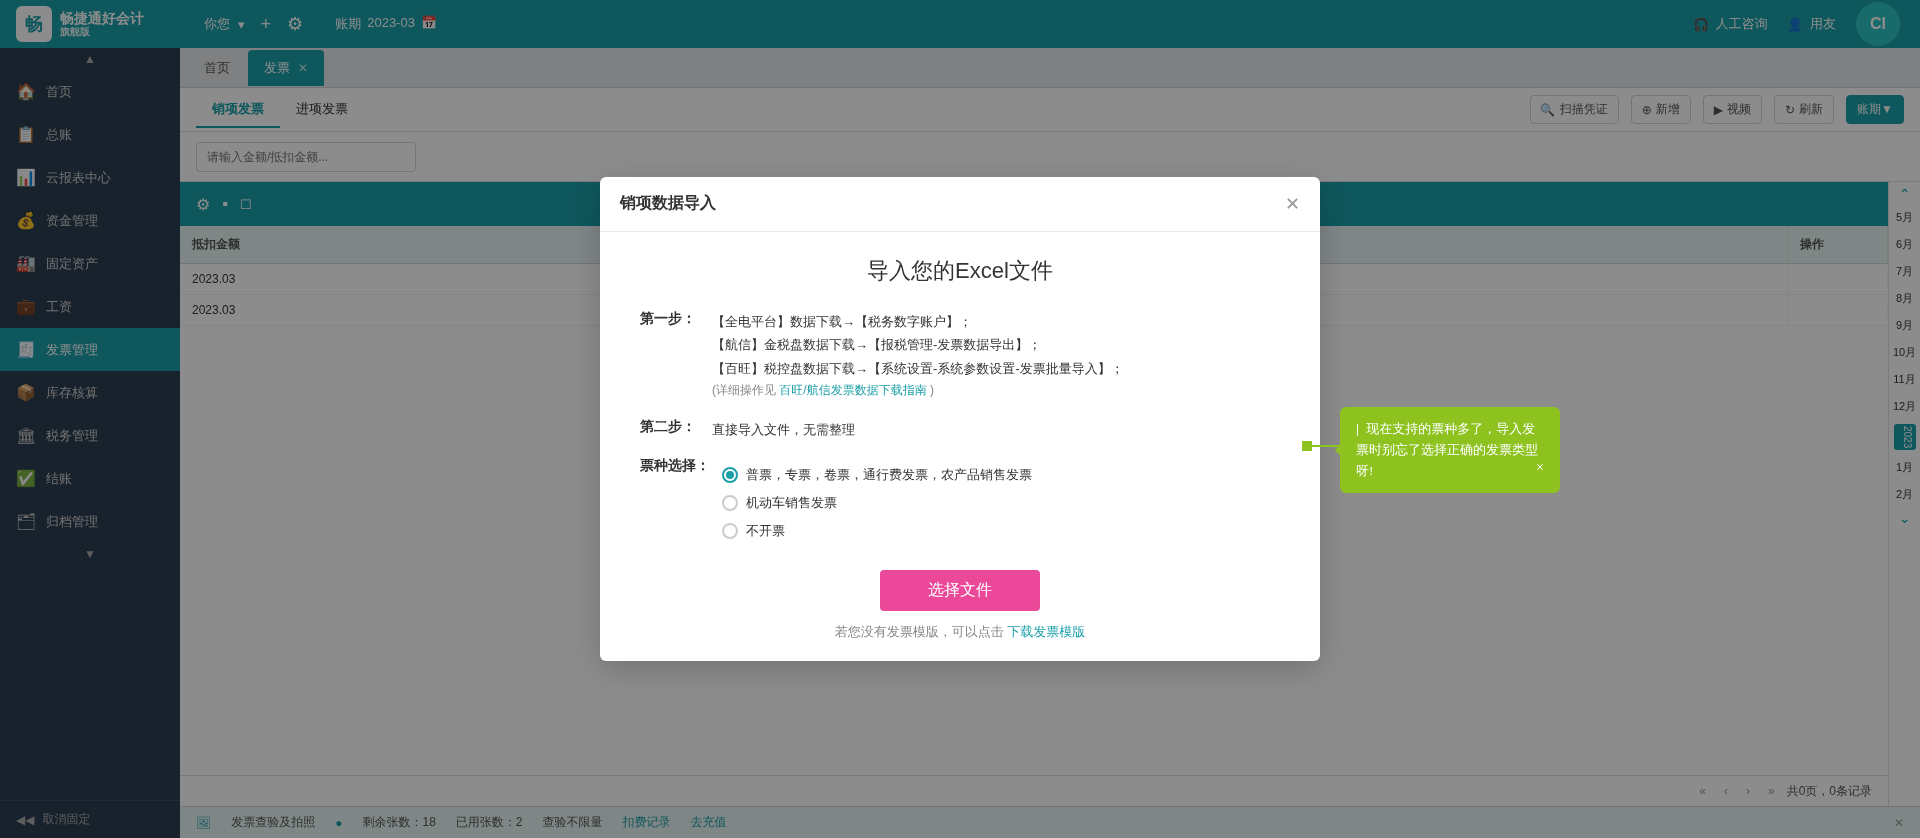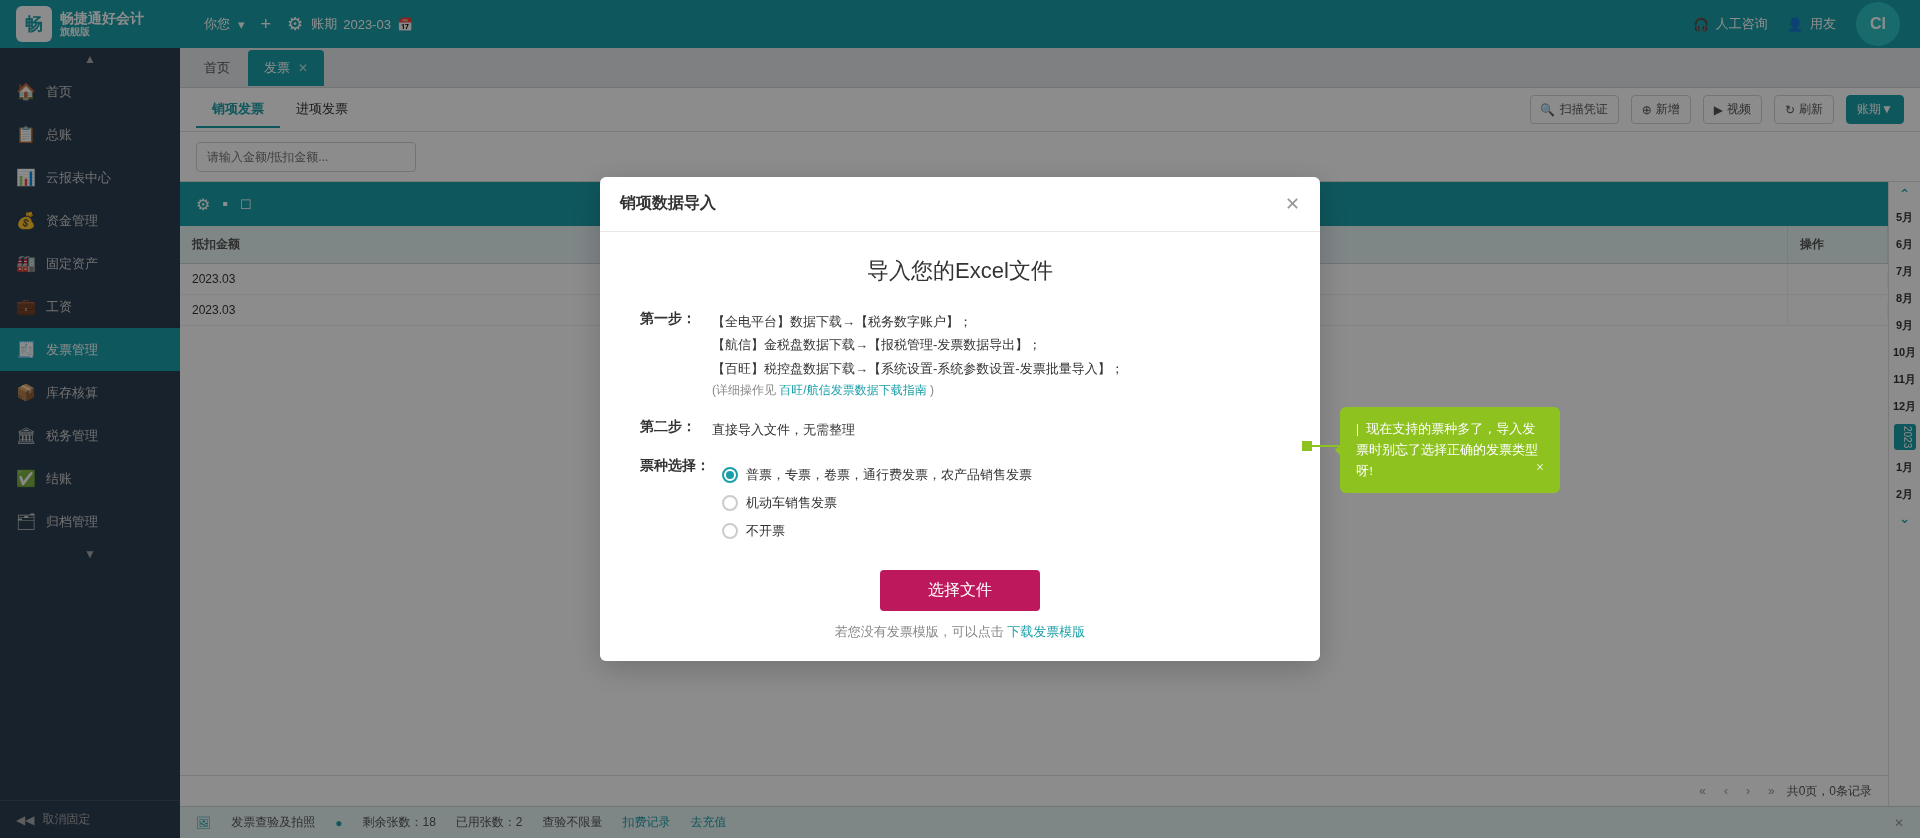--- a/index.html
+++ b/index.html
@@ -38,22 +38,22 @@
     .logo-text .sub { font-size: 10px; opacity: 0.9; }
     .top-bar-account {
       display: flex; align-items: center; gap: 8px;
       color: white; font-size: 13px; margin-left: 8px;
     }
     .top-bar-actions {
       display: flex; align-items: center; gap: 16px;
       color: white; margin-left: 16px;
     }
     .top-bar-period {
-      display: flex; align-items: center; gap: 6px;
-      color: white; font-size: 13px; margin-left: 8px;
+      display: flex; gap: 6px;
+      color: white; font-size: 13px; margin-left: 32px;
     }
     .top-bar-right {
       margin-left: auto;
       display: flex; align-items: center; gap: 20px;
       color: white;
     }
     .top-bar-right .ai-consult {
       display: flex; align-items: center; gap: 6px;
       font-size: 13px;
     }
@@ -263,21 +263,20 @@
       border-left: 1px solid #e0e0e0;
       gap: 4px;
       padding: 4px 0;
     }
     .right-panel-month {
       font-size: 11px;
       color: #333;
       padding: 4px 2px;
       text-align: right;
       cursor: pointer;
-      font-weight: bold;
     }
     .year-badge {
       background: #1a9fa8;
       color: white;
       border-radius: 3px;
       padding: 2px 3px;
       font-size: 10px;
       writing-mode: vertical-rl;
       width: 22px;
       text-align: center;
@@ -385,21 +384,21 @@
       border-radius: 50%;
       background: #1a9fa8;
     }
     .radio-label {
       font-size: 13px;
       color: #333;
     }
     .select-file-btn {
       display: block;
       margin: 20px auto 12px;
-      background: #be185d;
+      background: #ec4899;
       color: white;
       border: none;
       border-radius: 4px;
       padding: 10px 48px;
       font-size: 16px;
       cursor: pointer;
       font-family: inherit;
     }
     .modal-footer-note {
       text-align: center;

